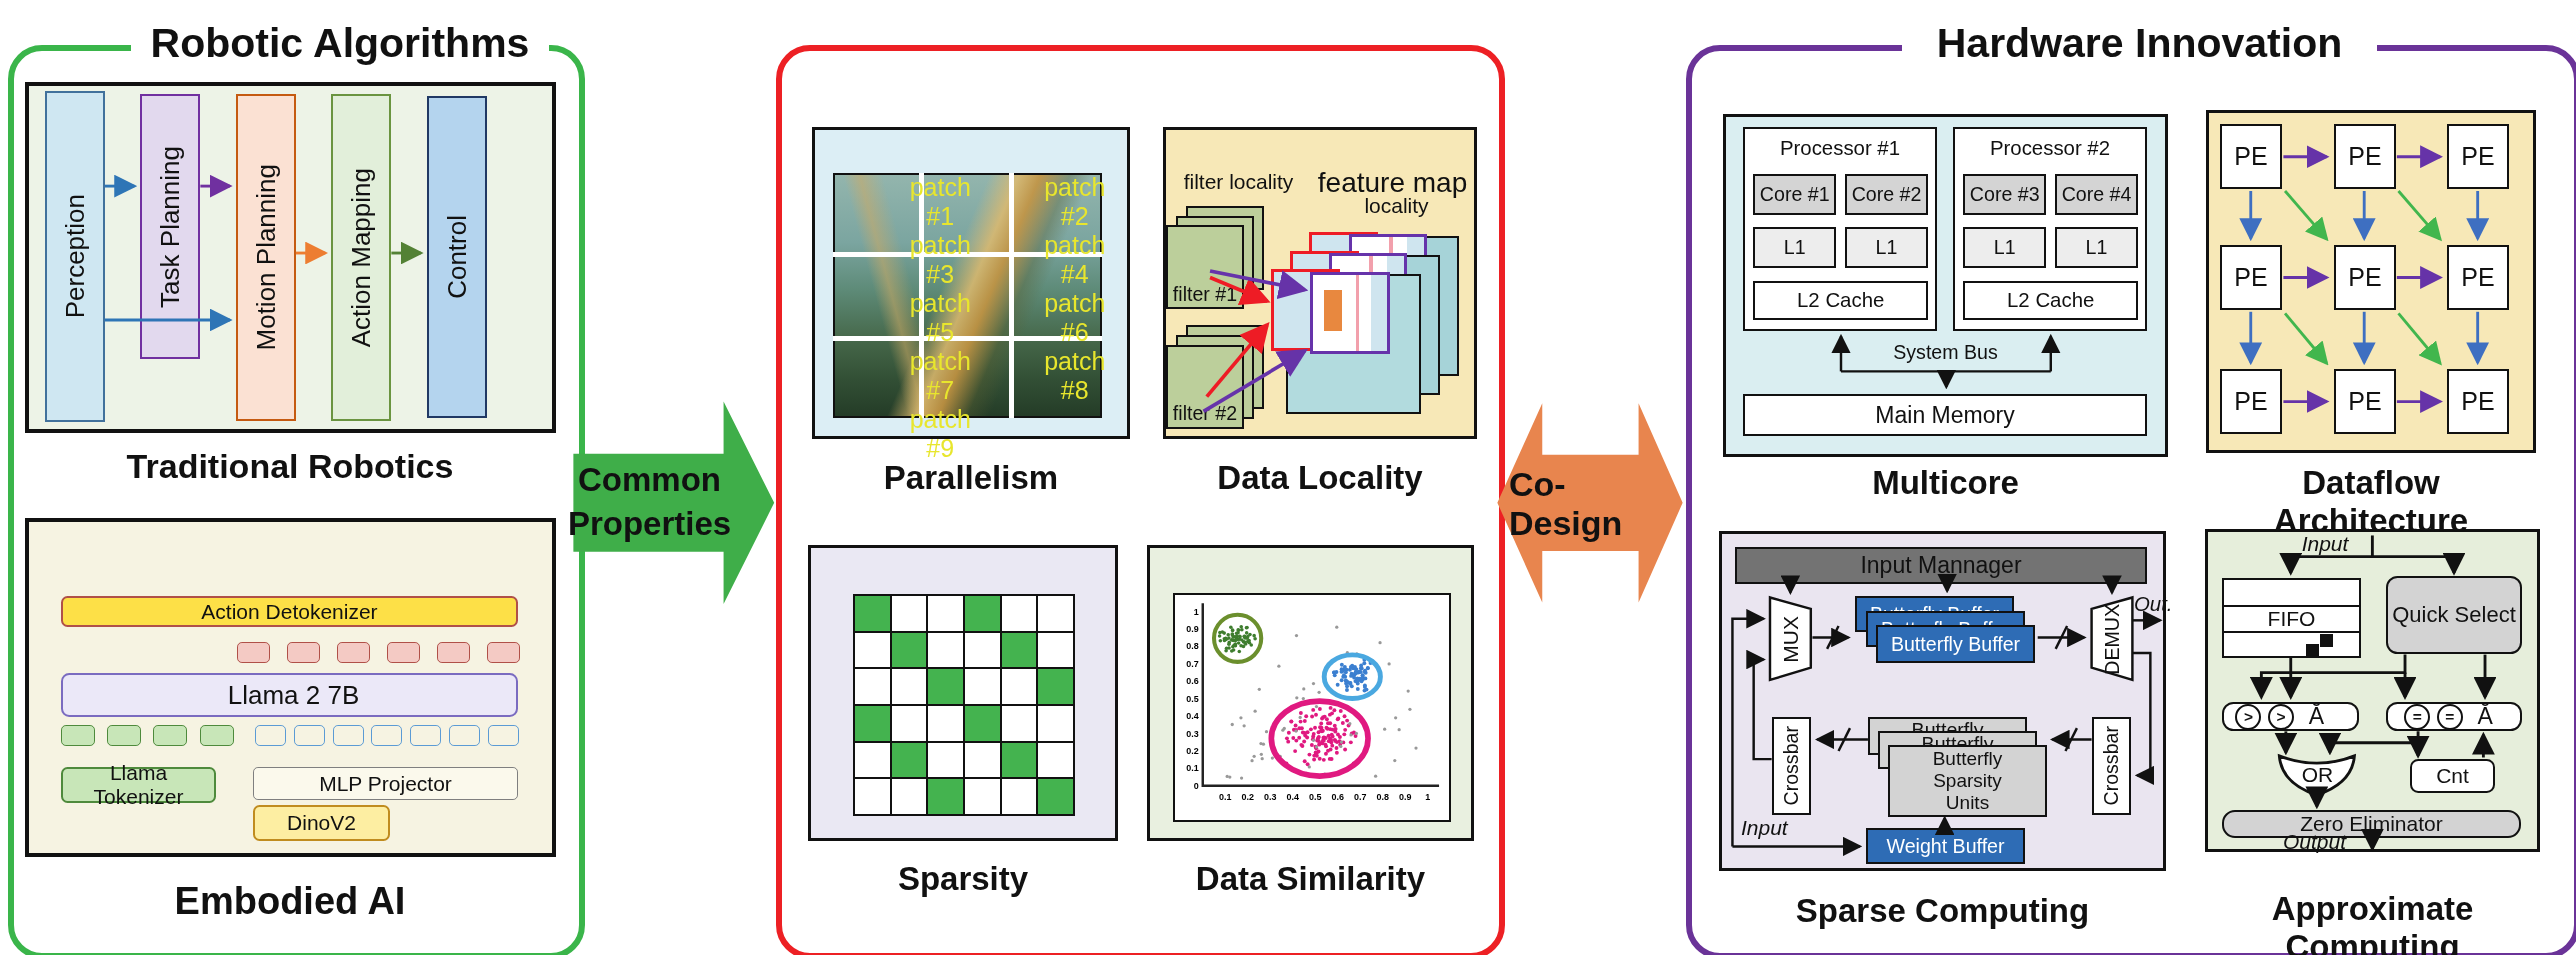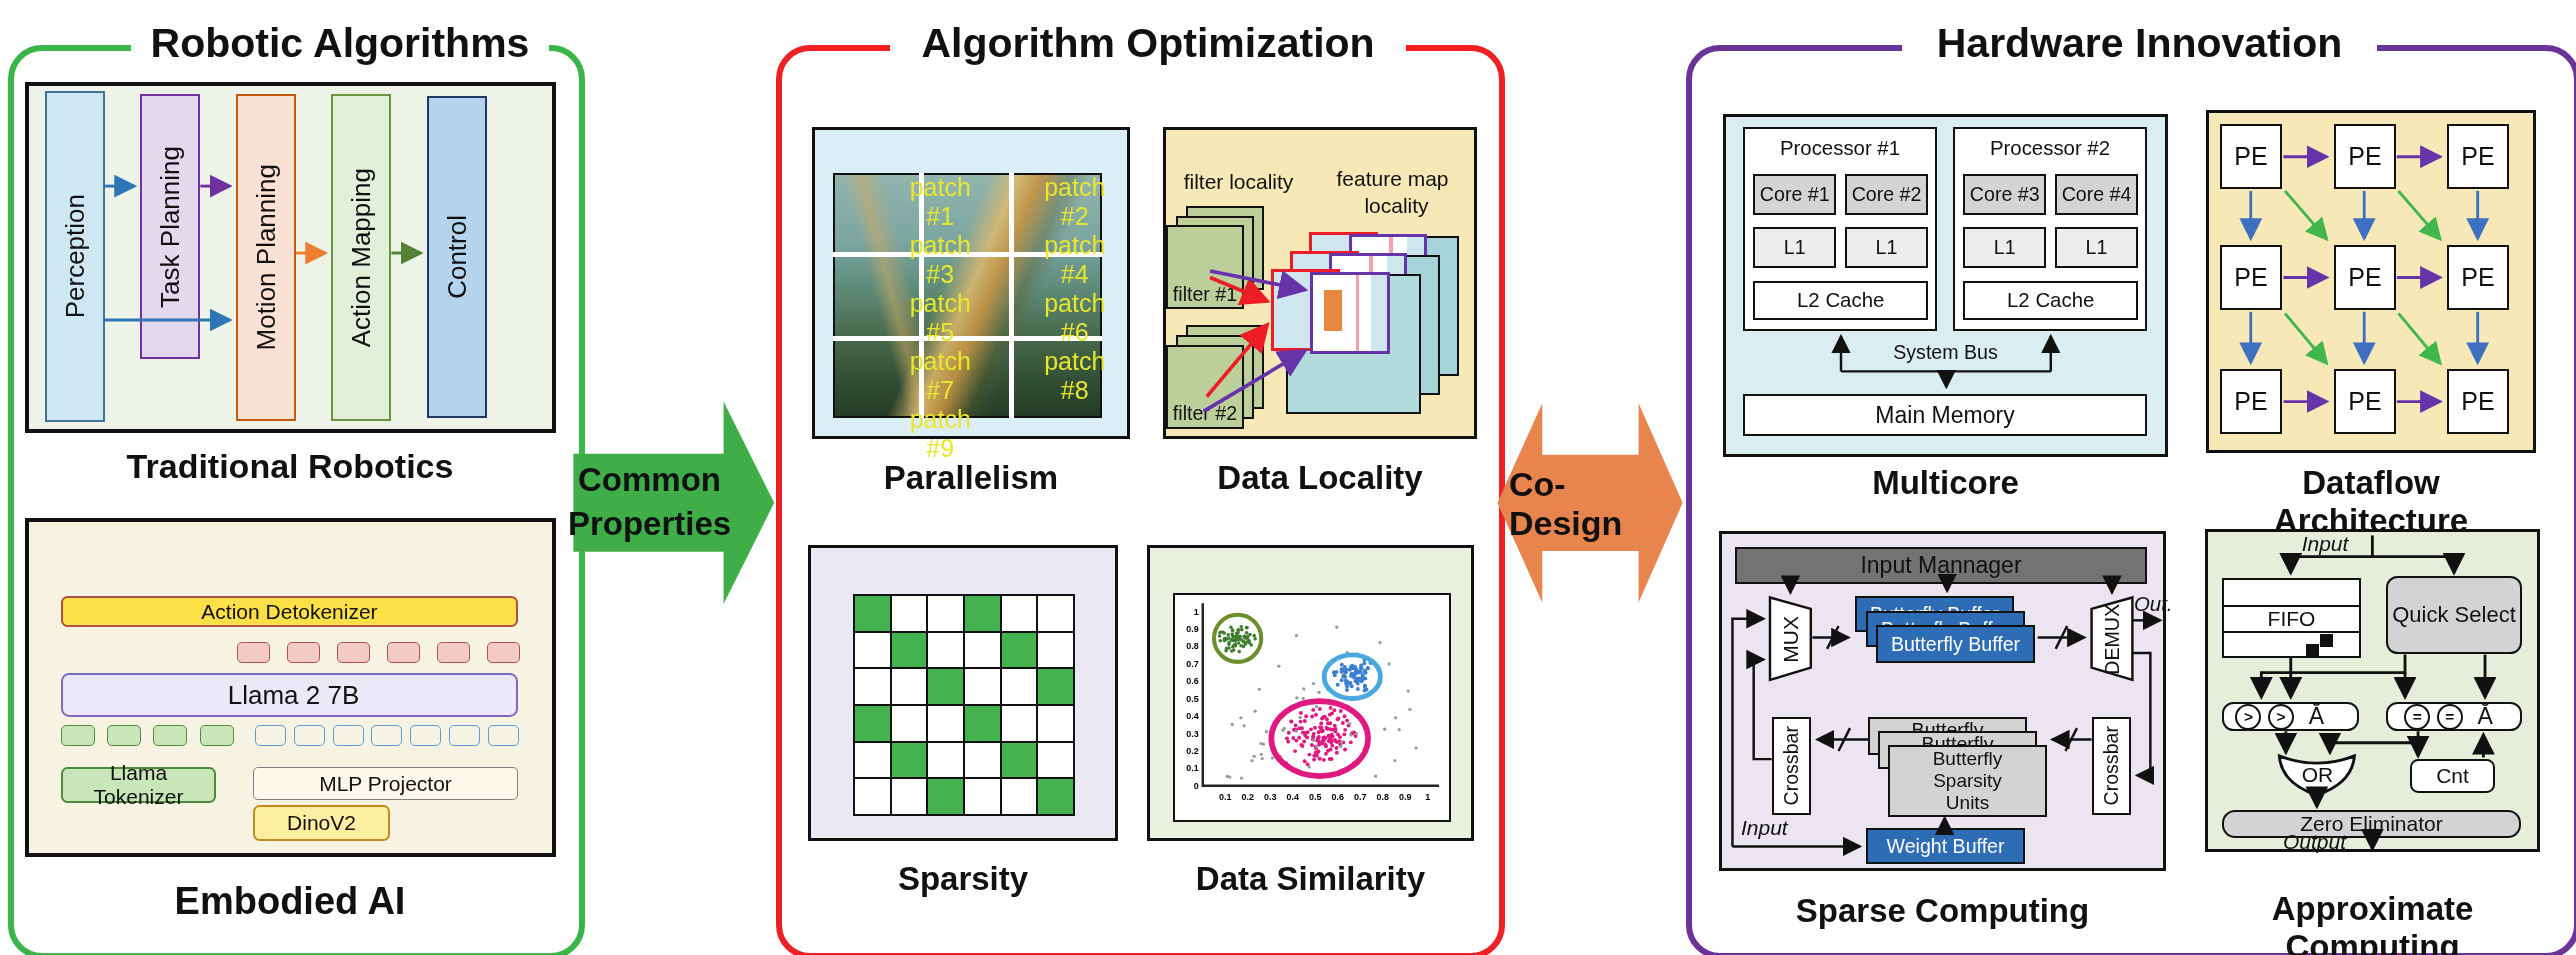--- a/index.html
+++ b/index.html
@@ -40,21 +40,20 @@
 </head>
 <body>
 
 <div id="canvas">
 
   <div class="section-border" style="left:8.2px;top:45px;width:565px;height:902px;border:6.5px solid #3ab54a;"></div>
   <div class="section-border" style="left:776px;top:45px;width:717px;height:902px;border:6.5px solid #ed2024;"></div>
   <div class="section-border" style="left:1686px;top:45px;width:882px;height:902px;border:6.5px solid #6a3398;"></div>
 
   <div class="section-title" style="left:131px;top:21px;width:392px;">Robotic Algorithms</div>
-  <div class="section-title" style="left:890px;top:21px;width:490px;">Algorithm Optimization</div>
   <div class="section-title" style="left:1902px;top:21px;width:449px;">Hardware Innovation</div>
 
   <div class="panel" style="left:24.5px;top:82px;width:531px;height:351px;background:#edf3e7;border-width:4.1px;"></div>
   <div id="tr-stages" class="abs" style="left:0;top:0;z-index:3;">
       <div class="stage" style="left: 45px; top: 91px; width: 60px; height: 331px; background: rgb(207, 231, 242); border-color: rgb(65, 113, 156);">
         <span class="vtext">Perception</span>
       </div>
       <div class="stage" style="left: 140px; top: 94px; width: 60px; height: 265px; background: rgb(226, 217, 238); border-color: rgb(112, 48, 160);">
         <span class="vtext">Task Planning</span>
       </div>
@@ -132,21 +131,21 @@
       <div class="patchcell">
         <span>patch</span>
         <span>#9</span>
       </div>
     </div>
   <div class="big-label" style="left:812px;top:459px;width:318px;">Parallelism</div>
 
   <div class="panel" style="left:1163px;top:127px;width:314px;height:312px;background:#f7e8b7;"></div>
   <div class="abs panel-title" style="left:1163px;top:134px;width:314px;">@convolution</div>
   <div class="abs" style="left:1169px;top:170px;width:139px;text-align:center;font-size:21px;z-index:3;">filter locality</div>
-  <div class="abs" style="left:1313px;top:167px;width:159px;text-align:center;font-size:21px;z-index:3;">feature map</div>
+  <div class="abs" style="left:1313px;top:167px;width:159px;text-align:center;font-size:28px;z-index:3;">feature map</div>
   <div class="abs" style="left:1331px;top:194px;width:131px;text-align:center;font-size:21px;z-index:3;">locality</div>
 
   <div class="mapsq" style="left:1186px;top:206px;width:78px;height:84px;background:#bccf9b;border:2.4px solid #111;z-index:3;"></div>
   <div class="mapsq" style="left:1176px;top:216px;width:78px;height:84px;background:#bccf9b;border:2.4px solid #111;z-index:3;"></div>
   <div class="mapsq" style="left:1166px;top:225px;width:78px;height:84px;background:#bccf9b;border:2.4px solid #111;z-index:3;display:flex;align-items:flex-end;justify-content:center;">
     <span style="font-size:19.6px;padding-bottom:1px;">filter #1</span>
   </div>
   <div class="mapsq" style="left:1186px;top:325px;width:78px;height:84px;background:#bccf9b;border:2.4px solid #111;z-index:3;"></div>
   <div class="mapsq" style="left:1176px;top:335px;width:78px;height:84px;background:#bccf9b;border:2.4px solid #111;z-index:3;"></div>
   <div class="mapsq" style="left:1166px;top:345px;width:78px;height:84px;background:#bccf9b;border:2.4px solid #111;z-index:3;display:flex;align-items:flex-end;justify-content:center;">

